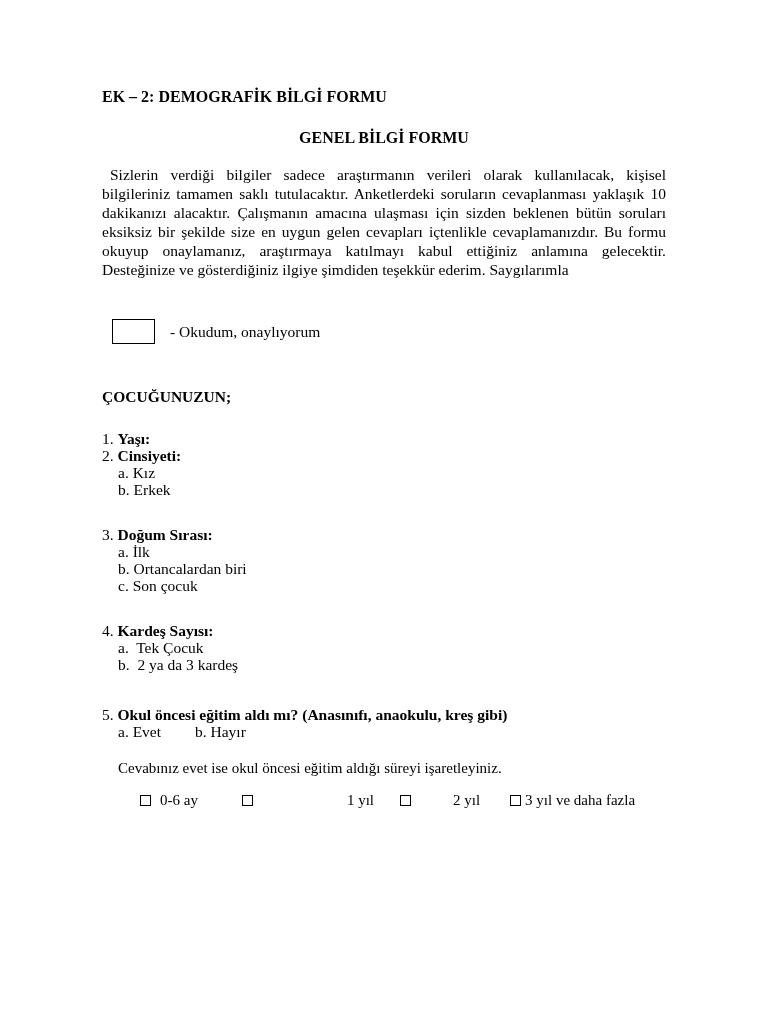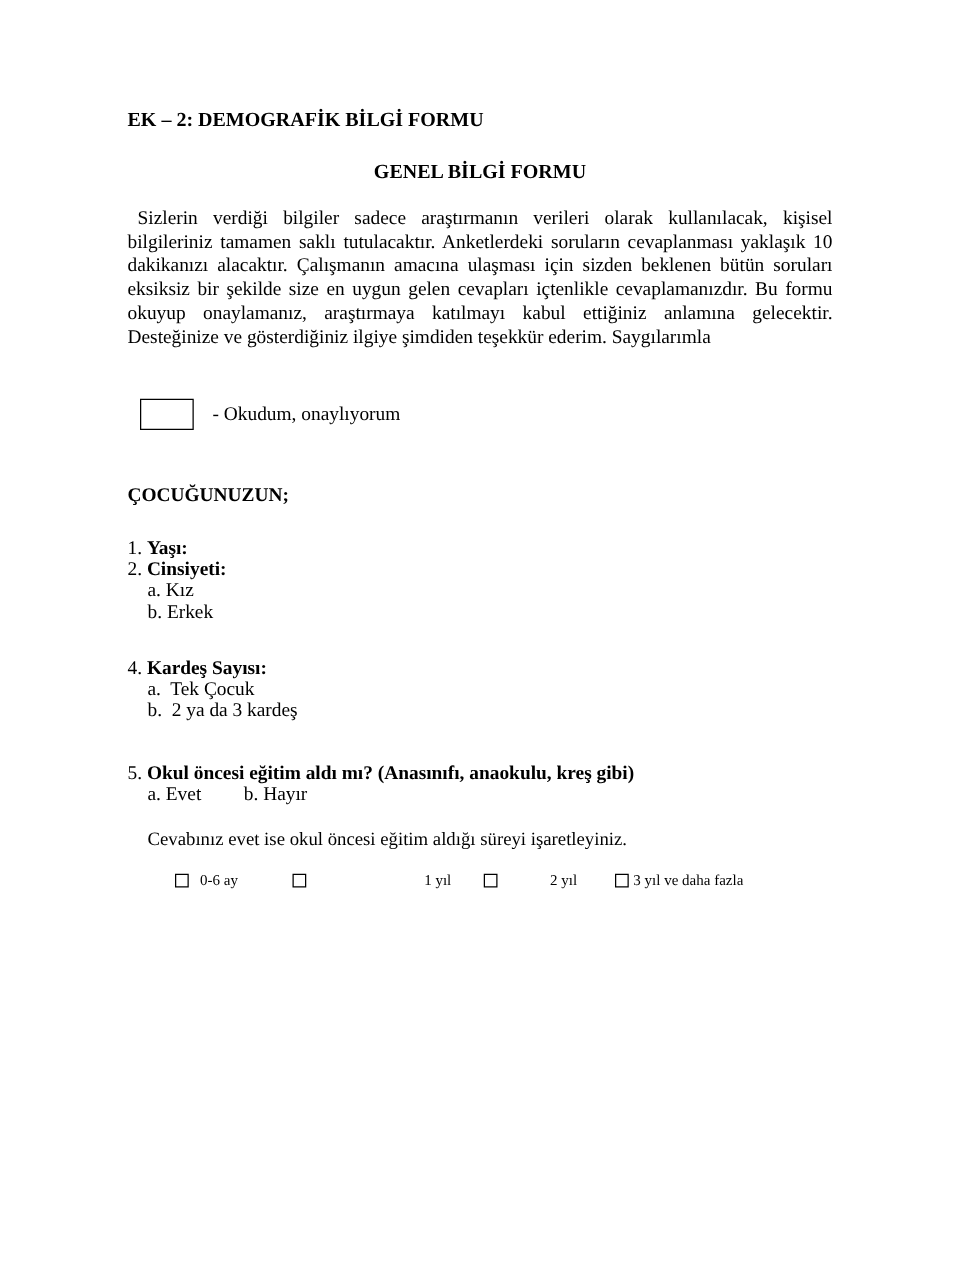--- a/index.html
+++ b/index.html
@@ -81,21 +81,21 @@
   .followup {
     margin-top: 20px;
     padding-left: 16px;
     font-size: 15px;
     line-height: 17px;
   }
   .duration-row {
     margin-top: 15px;
     display: flex;
     align-items: center;
-    font-size: 12px;
+    font-size: 15px;
     line-height: 17px;
   }
   .cb {
     display: inline-block;
     width: 11px;
     height: 11px;
     border: 1px solid #000;
     background: #fff;
     flex: 0 0 auto;
   }
@@ -137,20 +137,29 @@
 
     <div class="question">
       <div class="q-line">
         <span class="num">2.</span>
         <span class="b">Cinsiyeti:</span>
       </div>
       <div class="option">a. Kız</div>
       <div class="option">b. Erkek</div>
     </div>
 
+    <div class="question gap">
+      <div class="q-line">
+        <span class="num">3.</span>
+        <span class="b">Doğum Sırası:</span>
+      </div>
+      <div class="option">a. İlk</div>
+      <div class="option">b. Ortancalardan biri</div>
+      <div class="option">c. Son çocuk</div>
+    </div>
 
     <div class="question gap">
       <div class="q-line">
         <span class="num">4.</span>
         <span class="b">Kardeş Sayısı:</span>
       </div>
       <div class="option">a.  Tek Çocuk</div>
       <div class="option">b.  2 ya da 3 kardeş</div>
     </div>
 

